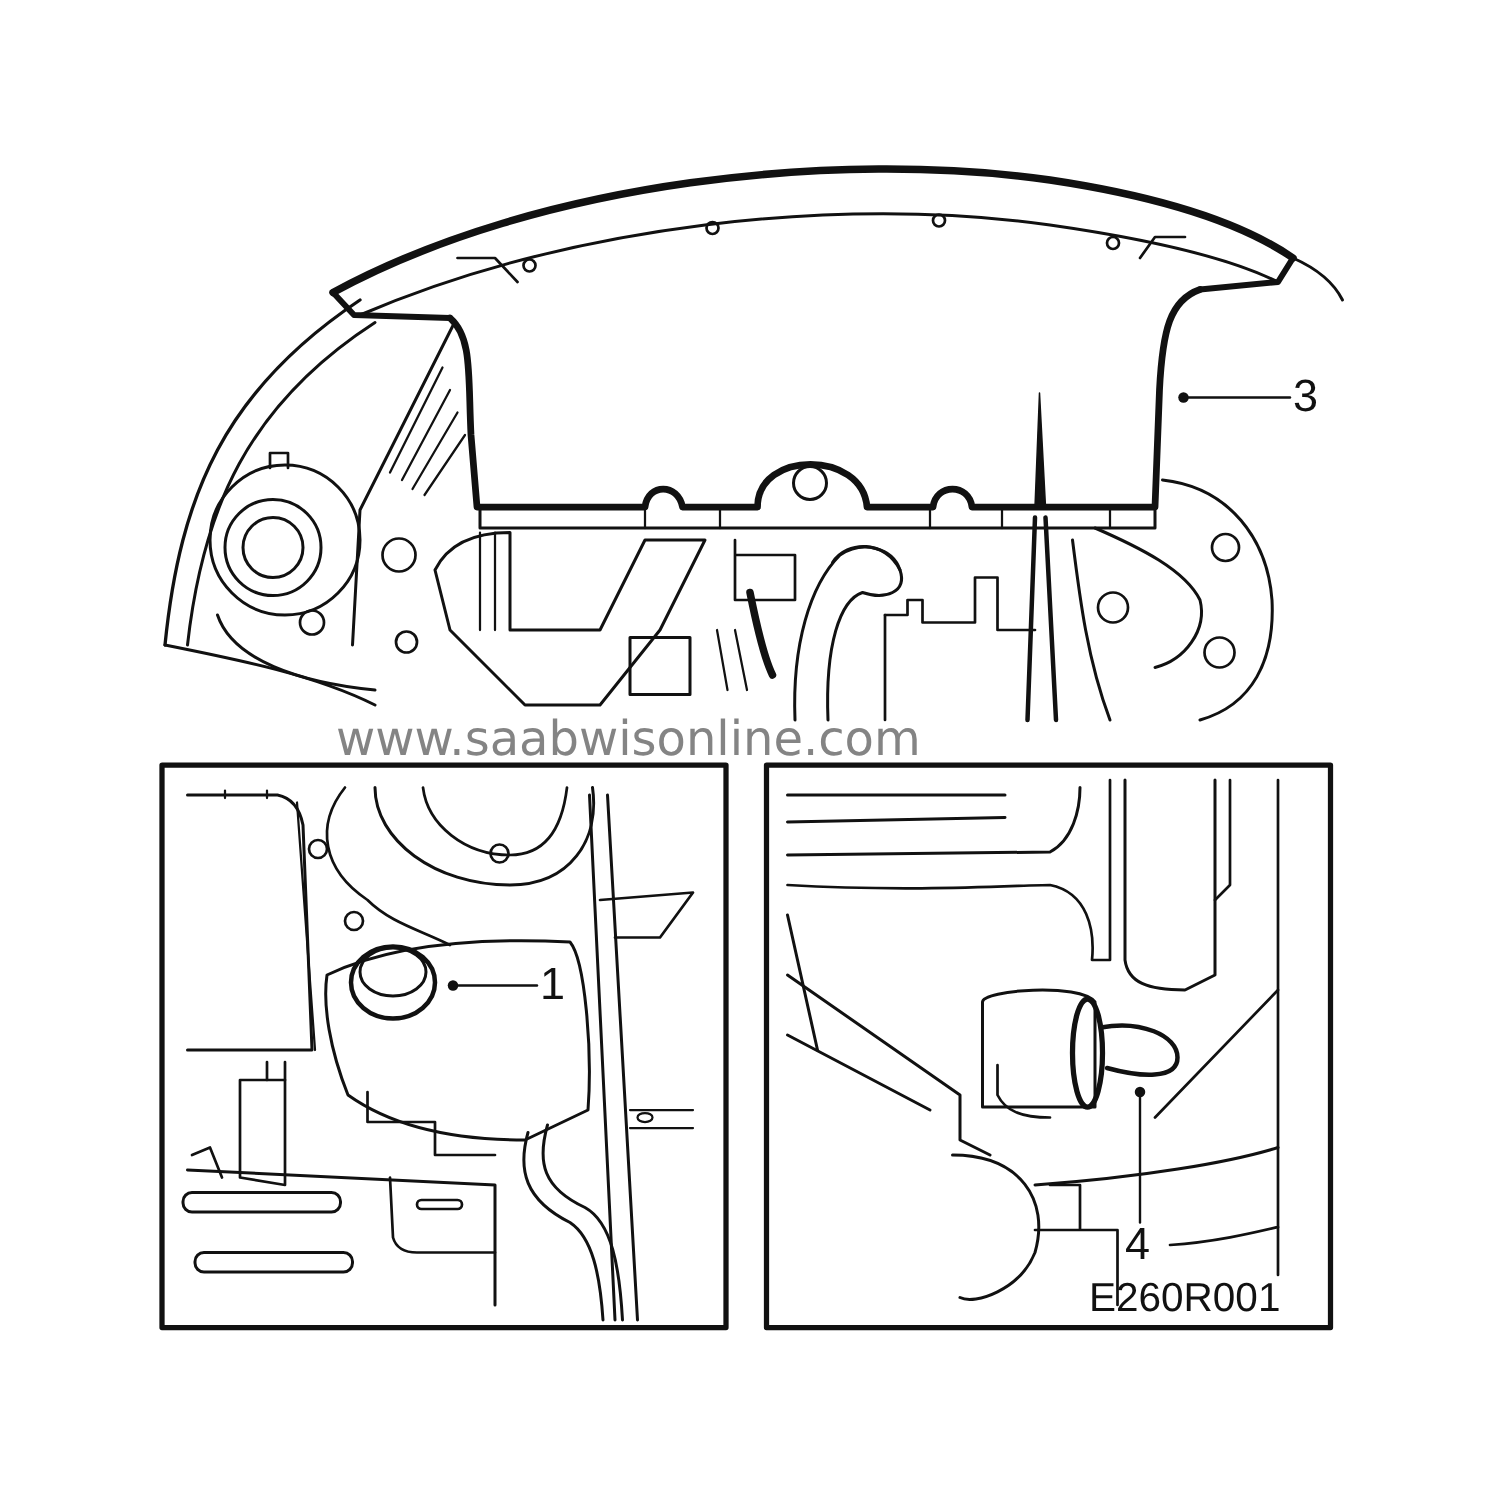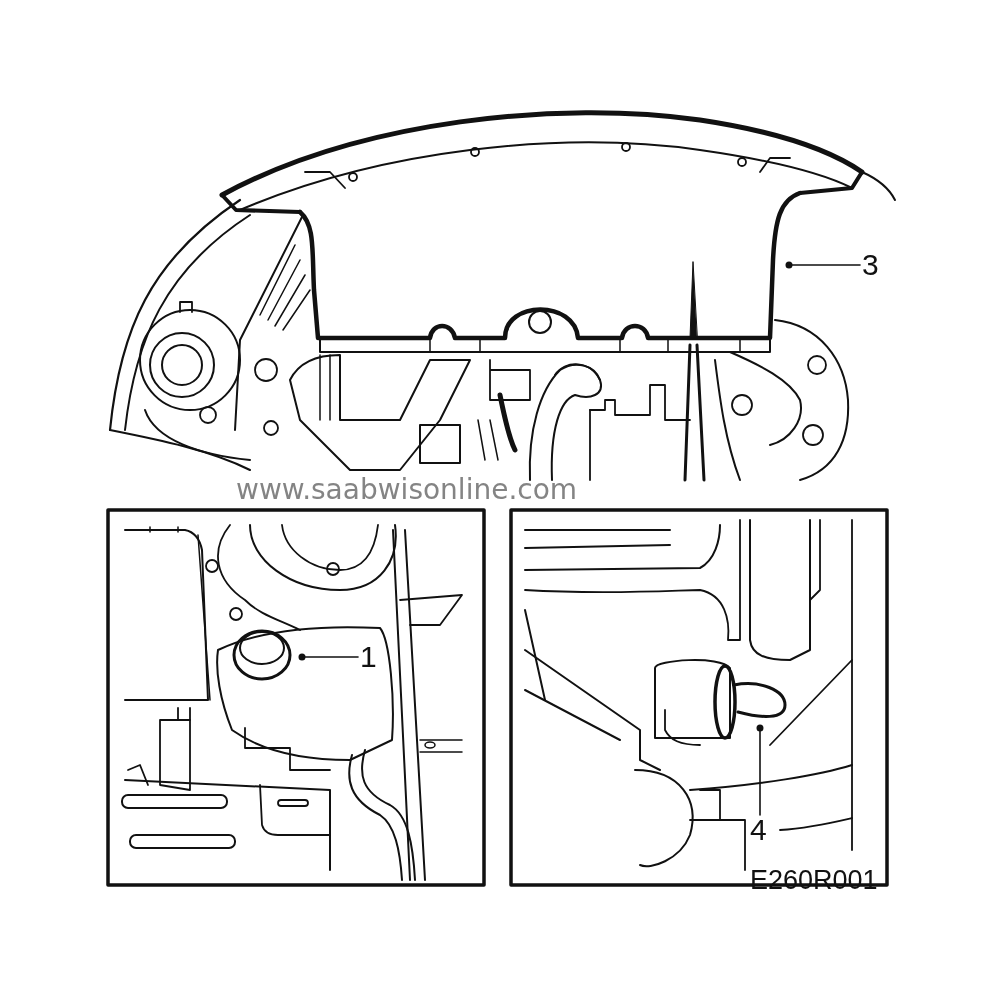--- a/index.html
+++ b/index.html
@@ -1,20 +1,20 @@
 <!DOCTYPE html>
 <html><head>
 <meta charset="utf-8">
 <style>
   html, body { margin:0; padding:0; background:#ffffff; }
   body { width:1000px; height:994px; position:relative; overflow:hidden; font-family:"Liberation Sans", sans-serif; }
   svg.art { position:absolute; left:0; top:0; }
   .callout { position:absolute; font-family:"Liberation Sans", sans-serif; color:#111; font-size:30px; line-height:1; }
   .figid { position:absolute; font-family:"Liberation Sans", sans-serif; color:#111; font-size:27px; line-height:1; }
-  .watermark { position:absolute; left:236px; top:476px; font-family:"DejaVu Sans", sans-serif; font-size:28px; color:rgba(110,110,110,0.85); letter-spacing:0px; line-height:1; white-space:nowrap; }
+  .watermark { position:absolute; left:224px; top:476px; font-family:"DejaVu Sans", sans-serif; font-size:32px; color:rgba(110,110,110,0.85); letter-spacing:0px; line-height:1; white-space:nowrap; }
 </style>
 </head>
 <body>
 
 <svg class="art" width="1000" height="994" viewBox="0 0 1000 994" fill="none" stroke="#111" stroke-linecap="round" stroke-linejoin="round">
 
   <g>
 
     <path d="M110 430 C120 330 150 260 240 200" stroke-width="2.2"></path>
     <path d="M125 430 C135 340 165 270 250 215" stroke-width="2"></path>
@@ -140,14 +140,14 @@
     <path d="M852 660 L770 745" stroke-width="1.8"></path>
 
     <circle cx="760" cy="728" r="3.5" fill="#111" stroke="none"></circle>
     <path d="M760 728 L760 815" stroke-width="1.6"></path>
   </g>
 </svg>
 
 <div class="callout" style="left:862px; top:250px;">3</div>
 <div class="callout" style="left:360px; top:642px;">1</div>
 <div class="callout" style="left:750px; top:815px;">4</div>
-<div class="figid" style="left:750px; top:852px;margin-top:15px;">E260R001</div>
+<div class="figid" style="left:726px; top:852px;">E260R001</div>
 <div class="watermark">www.saabwisonline.com</div>
 
 </body></html>

